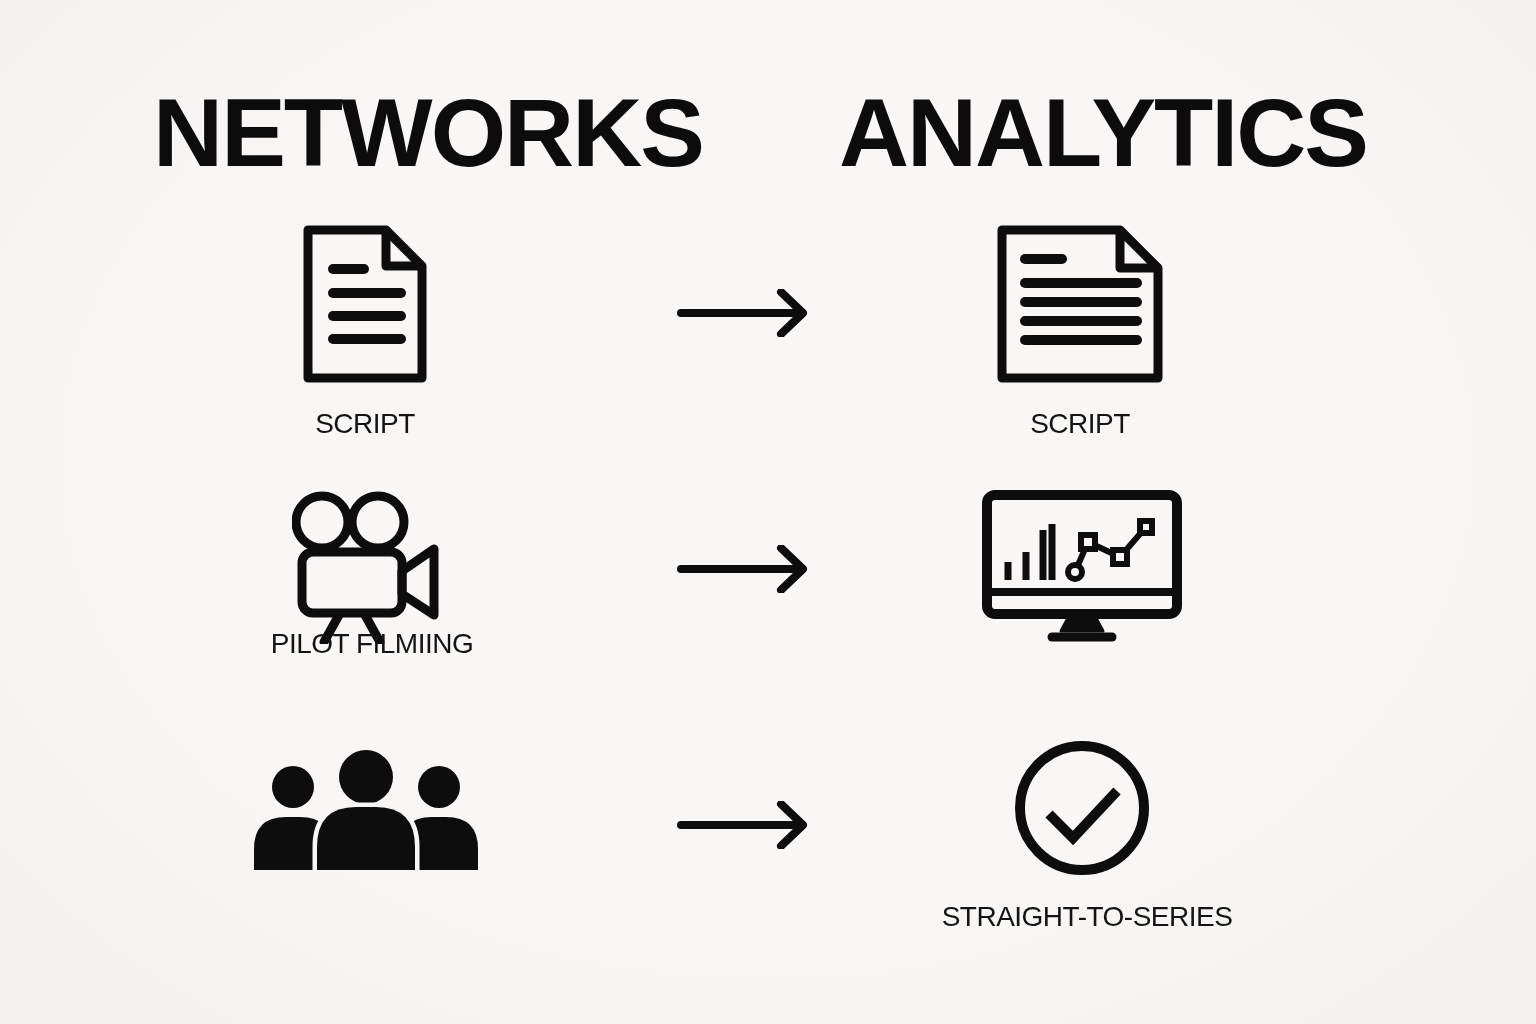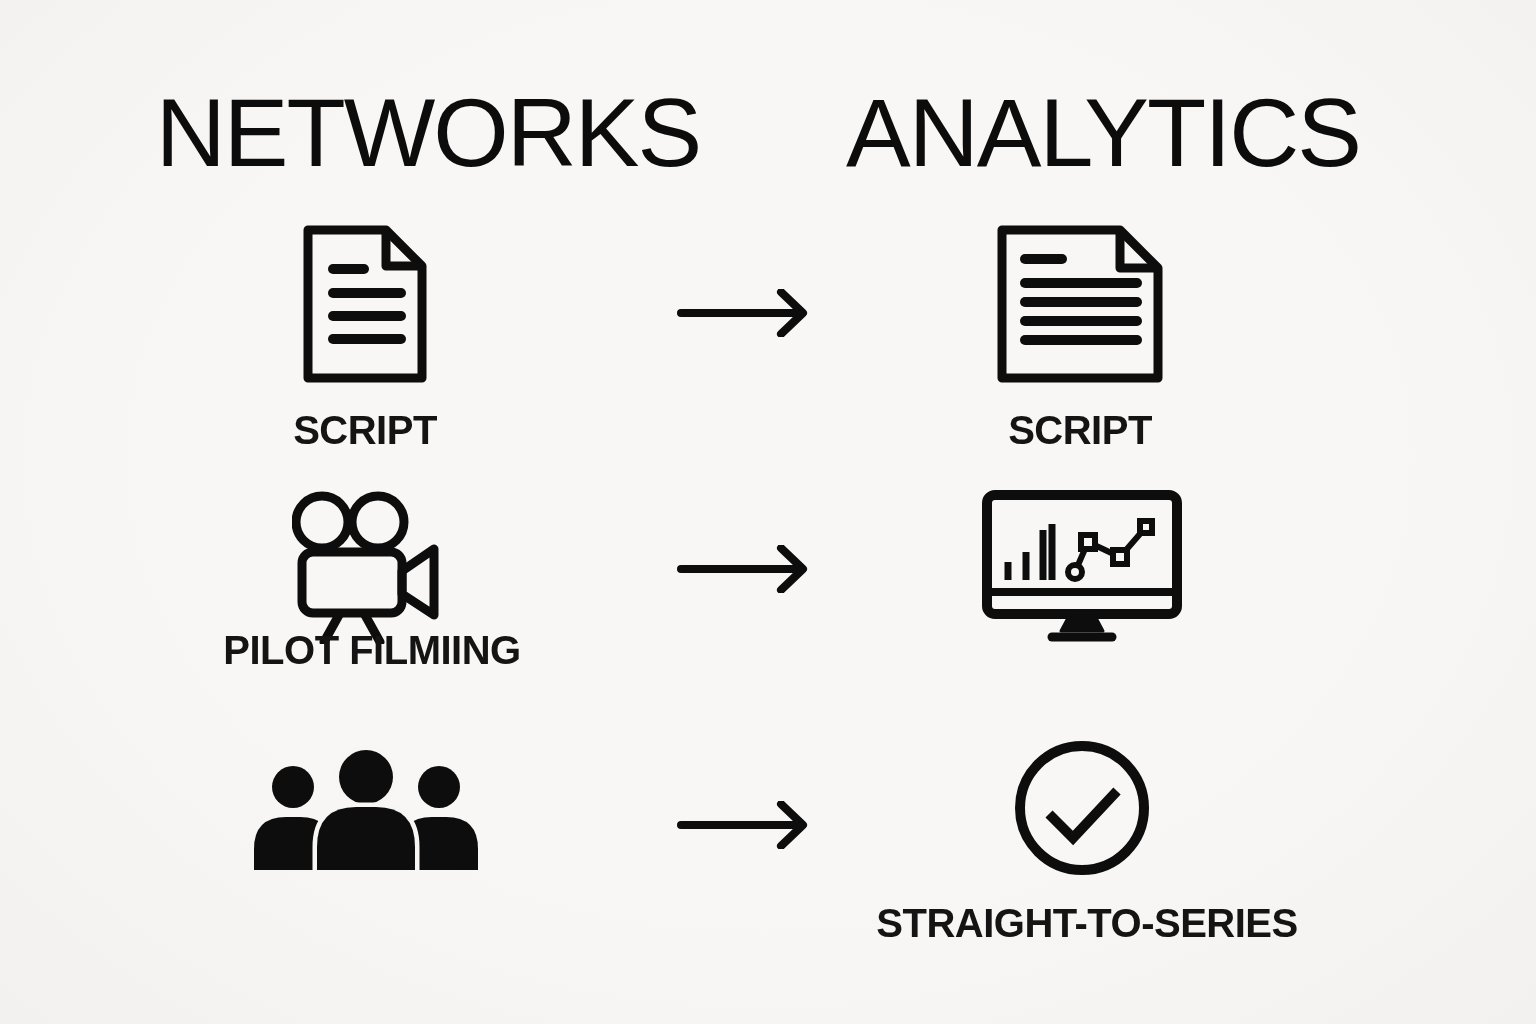--- a/index.html
+++ b/index.html
@@ -16,31 +16,31 @@
     background: radial-gradient(ellipse at 50% 45%, #f8f7f5 55%, #f2f1ef 100%);
     overflow: hidden;
     color: #101010;
   }
   .title {
     position: absolute;
     transform: translateX(-50%);
     margin: 0;
     font-size: 97px;
     line-height: 1;
-    font-weight: normal;
+    font-weight: bold;
     letter-spacing: -2px;
     white-space: nowrap;
     color: #0c0c0c;
   }
   .label {
     position: absolute;
     transform: translateX(-50%);
-    font-size: 40px;
+    font-size: 28px;
     line-height: 1;
-    font-weight: bold;
+    font-weight: normal;
     letter-spacing: -0.5px;
     white-space: nowrap;
     color: #141414;
   }
   .icon {
     position: absolute;
     display: block;
   }
   svg { display: block; }
 </style>

